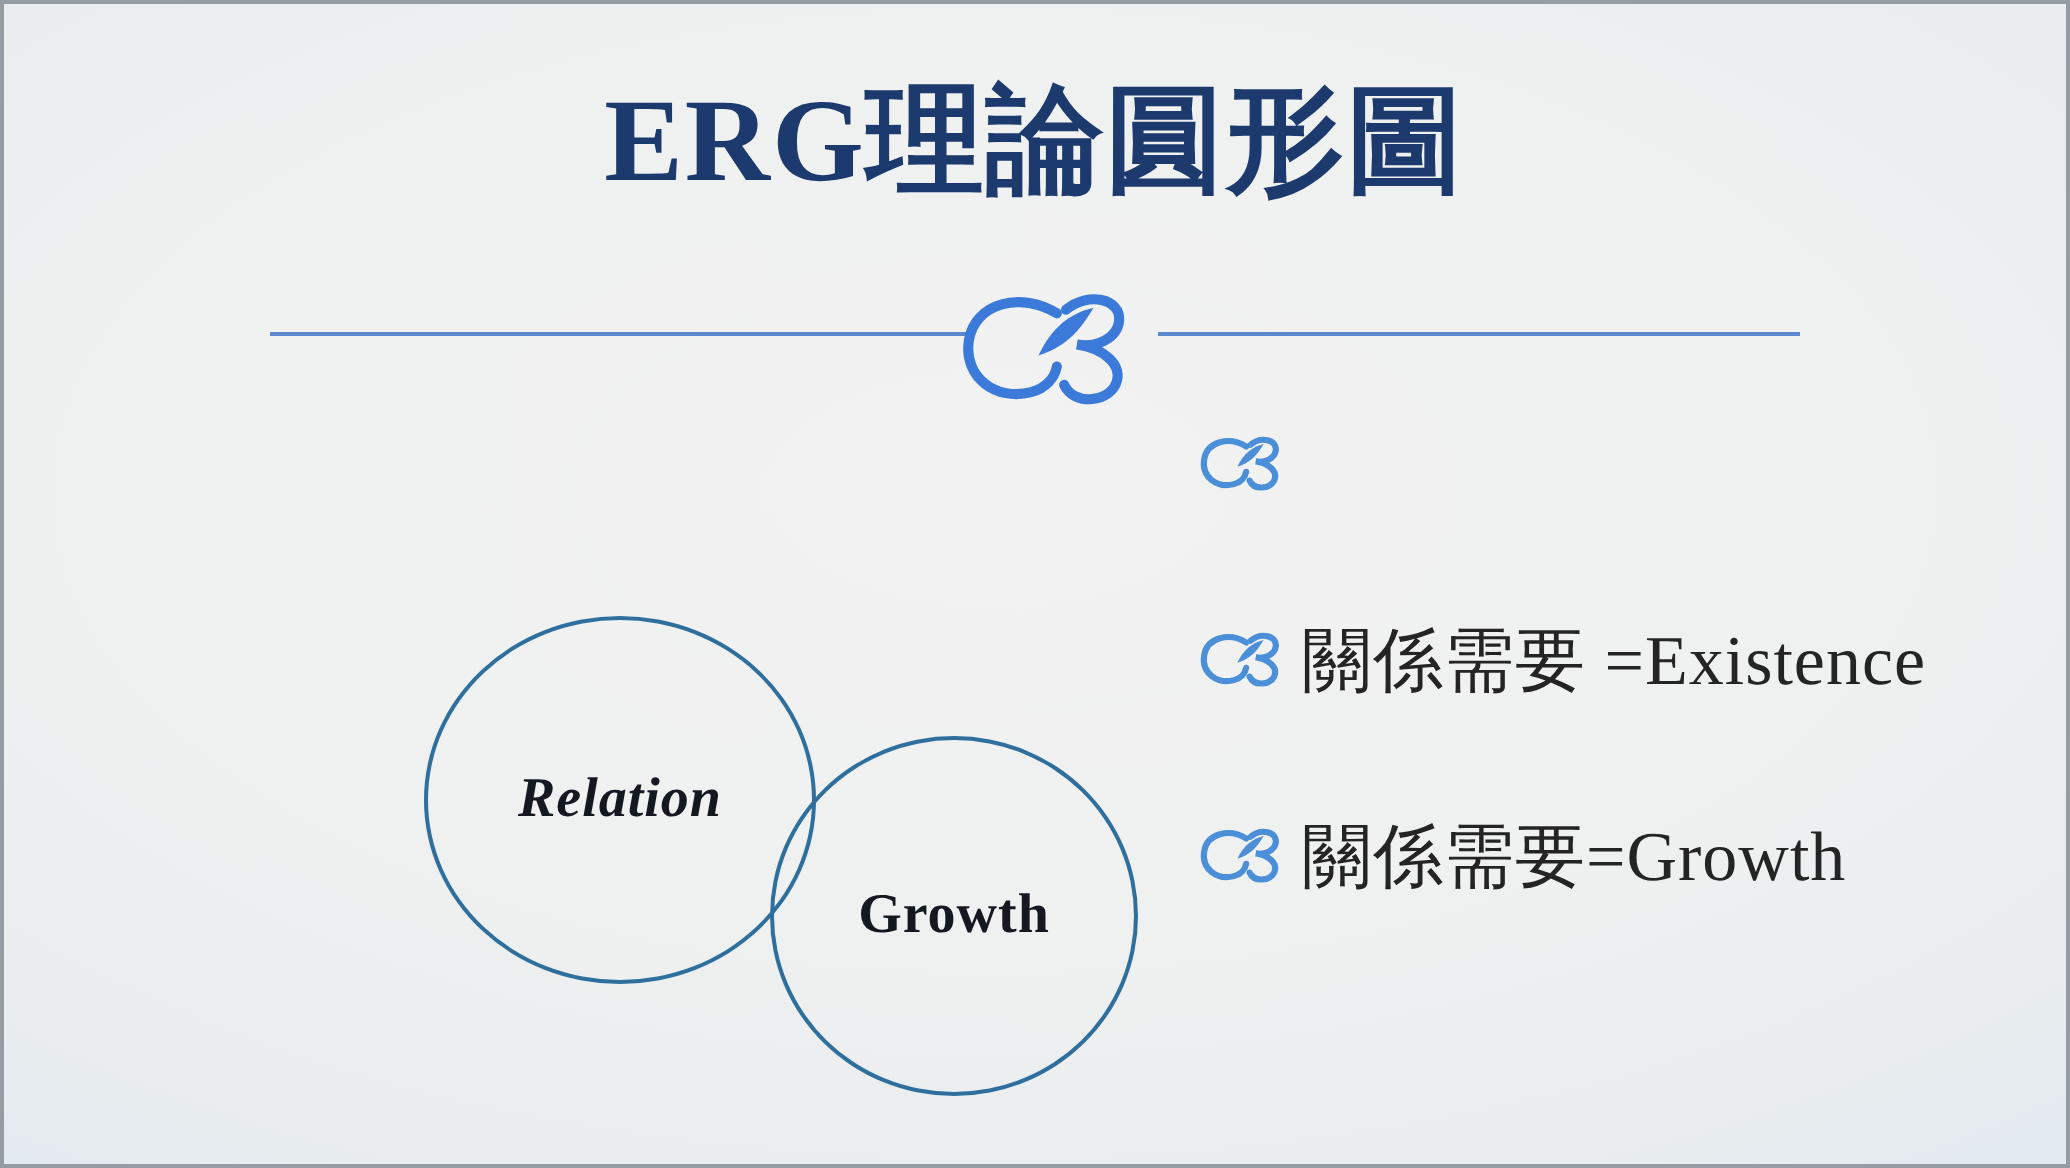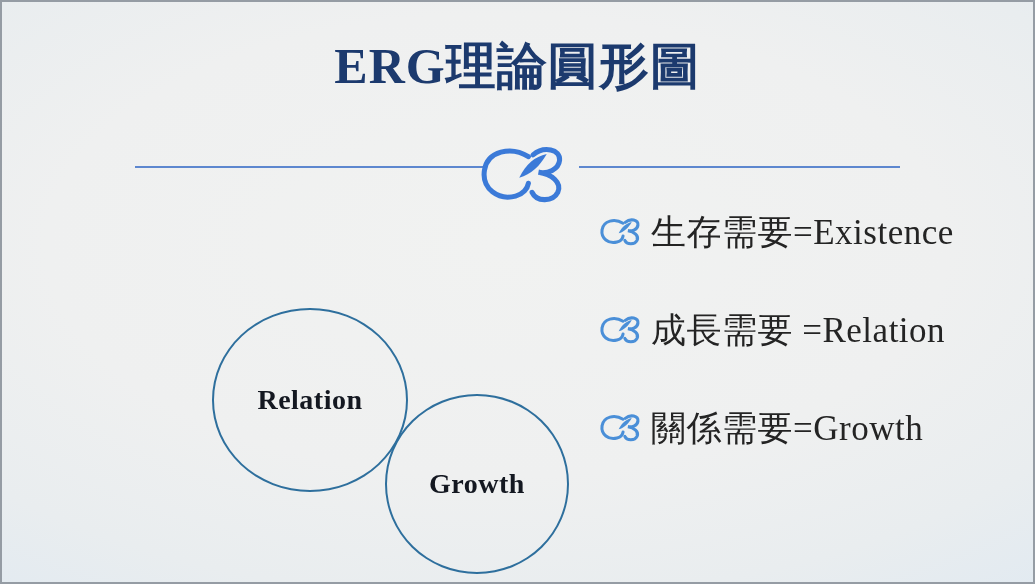--- a/index.html
+++ b/index.html
@@ -18,21 +18,21 @@
     background:
       radial-gradient(ellipse 115% 105% at 48% 42%,
         #f1f2f1 0%, #eff0f0 38%, #e9edef 58%,
         #dde8f2 82%, #d2e2f1 100%);
   }
   
   .title {
     position: absolute;
     top: 38px; left: 0; right: 0;
     text-align: center;
-    font-size: 50px;
+    font-size: 59px;
     font-weight: bold;
     letter-spacing: 1px;
     color: #1c3a6e;
     line-height: 1.05;
     white-space: nowrap;
   }
   
   .divider-seg {
     position: absolute;
     top: 164px;
@@ -51,22 +51,22 @@
     position: absolute;
     box-sizing: border-box;
     border: 2.5px solid #2e6f9d;
     border-radius: 50%;
     background: transparent;
     display: flex;
     align-items: center;
     justify-content: center;
   }
   .circle-existence { left: 54px;  top: 176px; width: 204px; height: 202px; }
-  .circle-relation  { left: 210px; top: 306px; width: 196px; height: 184px; }
-  .circle-growth    { left: 383px; top: 392px; width: 184px; height: 180px; }
+  .circle-relation  { left: 210px; top: 306px; width: 196px; height: 184px; font-style: italic; }
+  .circle-growth    { left: 383px; top: 366px; width: 184px; height: 180px; }
   .circle-label {
     font-weight: bold;
     font-size: 28px;
     color: #141821;
     letter-spacing: 0.5px;
   }
   
   .bullets {
     position: absolute;
     left: 597px; top: 200px;
@@ -116,32 +116,31 @@
   <div class="bullets">
 
     <div class="bullet">
       <span class="bullet-glyph">
         <svg viewBox="0 0 96 64" width="42" height="30" fill="none" stroke="#4a8fd8" stroke-width="7" stroke-linecap="round">
           <path d="M 55 12 C 36 0, 10 6, 7 27 C 4 47, 22 60, 41 55 C 49 53, 54 47, 55 41"></path>
           <path d="M 60 10 C 72 0, 90 4, 89 16 C 88 26, 76 31, 66 29 C 80 31, 92 40, 87 51 C 82 61, 64 62, 59 51"></path>
           <path d="M 45 35 C 52 20, 62 12, 75 9 C 67 23, 58 31, 45 35 Z" fill="#4a8fd8" stroke="none"></path>
         </svg>
       </span>
-      <span class="bullet-text">生存需要=Existence</span>
     </div>
 
     <div class="bullet">
       <span class="bullet-glyph">
         <svg viewBox="0 0 96 64" width="42" height="30" fill="none" stroke="#4a8fd8" stroke-width="7" stroke-linecap="round">
           <path d="M 55 12 C 36 0, 10 6, 7 27 C 4 47, 22 60, 41 55 C 49 53, 54 47, 55 41"></path>
           <path d="M 60 10 C 72 0, 90 4, 89 16 C 88 26, 76 31, 66 29 C 80 31, 92 40, 87 51 C 82 61, 64 62, 59 51"></path>
           <path d="M 45 35 C 52 20, 62 12, 75 9 C 67 23, 58 31, 45 35 Z" fill="#4a8fd8" stroke="none"></path>
         </svg>
       </span>
-      <span class="bullet-text">成長需要 =Relation</span>
+      <span class="bullet-text">關係需要 =Existence</span>
     </div>
 
     <div class="bullet">
       <span class="bullet-glyph">
         <svg viewBox="0 0 96 64" width="42" height="30" fill="none" stroke="#4a8fd8" stroke-width="7" stroke-linecap="round">
           <path d="M 55 12 C 36 0, 10 6, 7 27 C 4 47, 22 60, 41 55 C 49 53, 54 47, 55 41"></path>
           <path d="M 60 10 C 72 0, 90 4, 89 16 C 88 26, 76 31, 66 29 C 80 31, 92 40, 87 51 C 82 61, 64 62, 59 51"></path>
           <path d="M 45 35 C 52 20, 62 12, 75 9 C 67 23, 58 31, 45 35 Z" fill="#4a8fd8" stroke="none"></path>
         </svg>
       </span>

